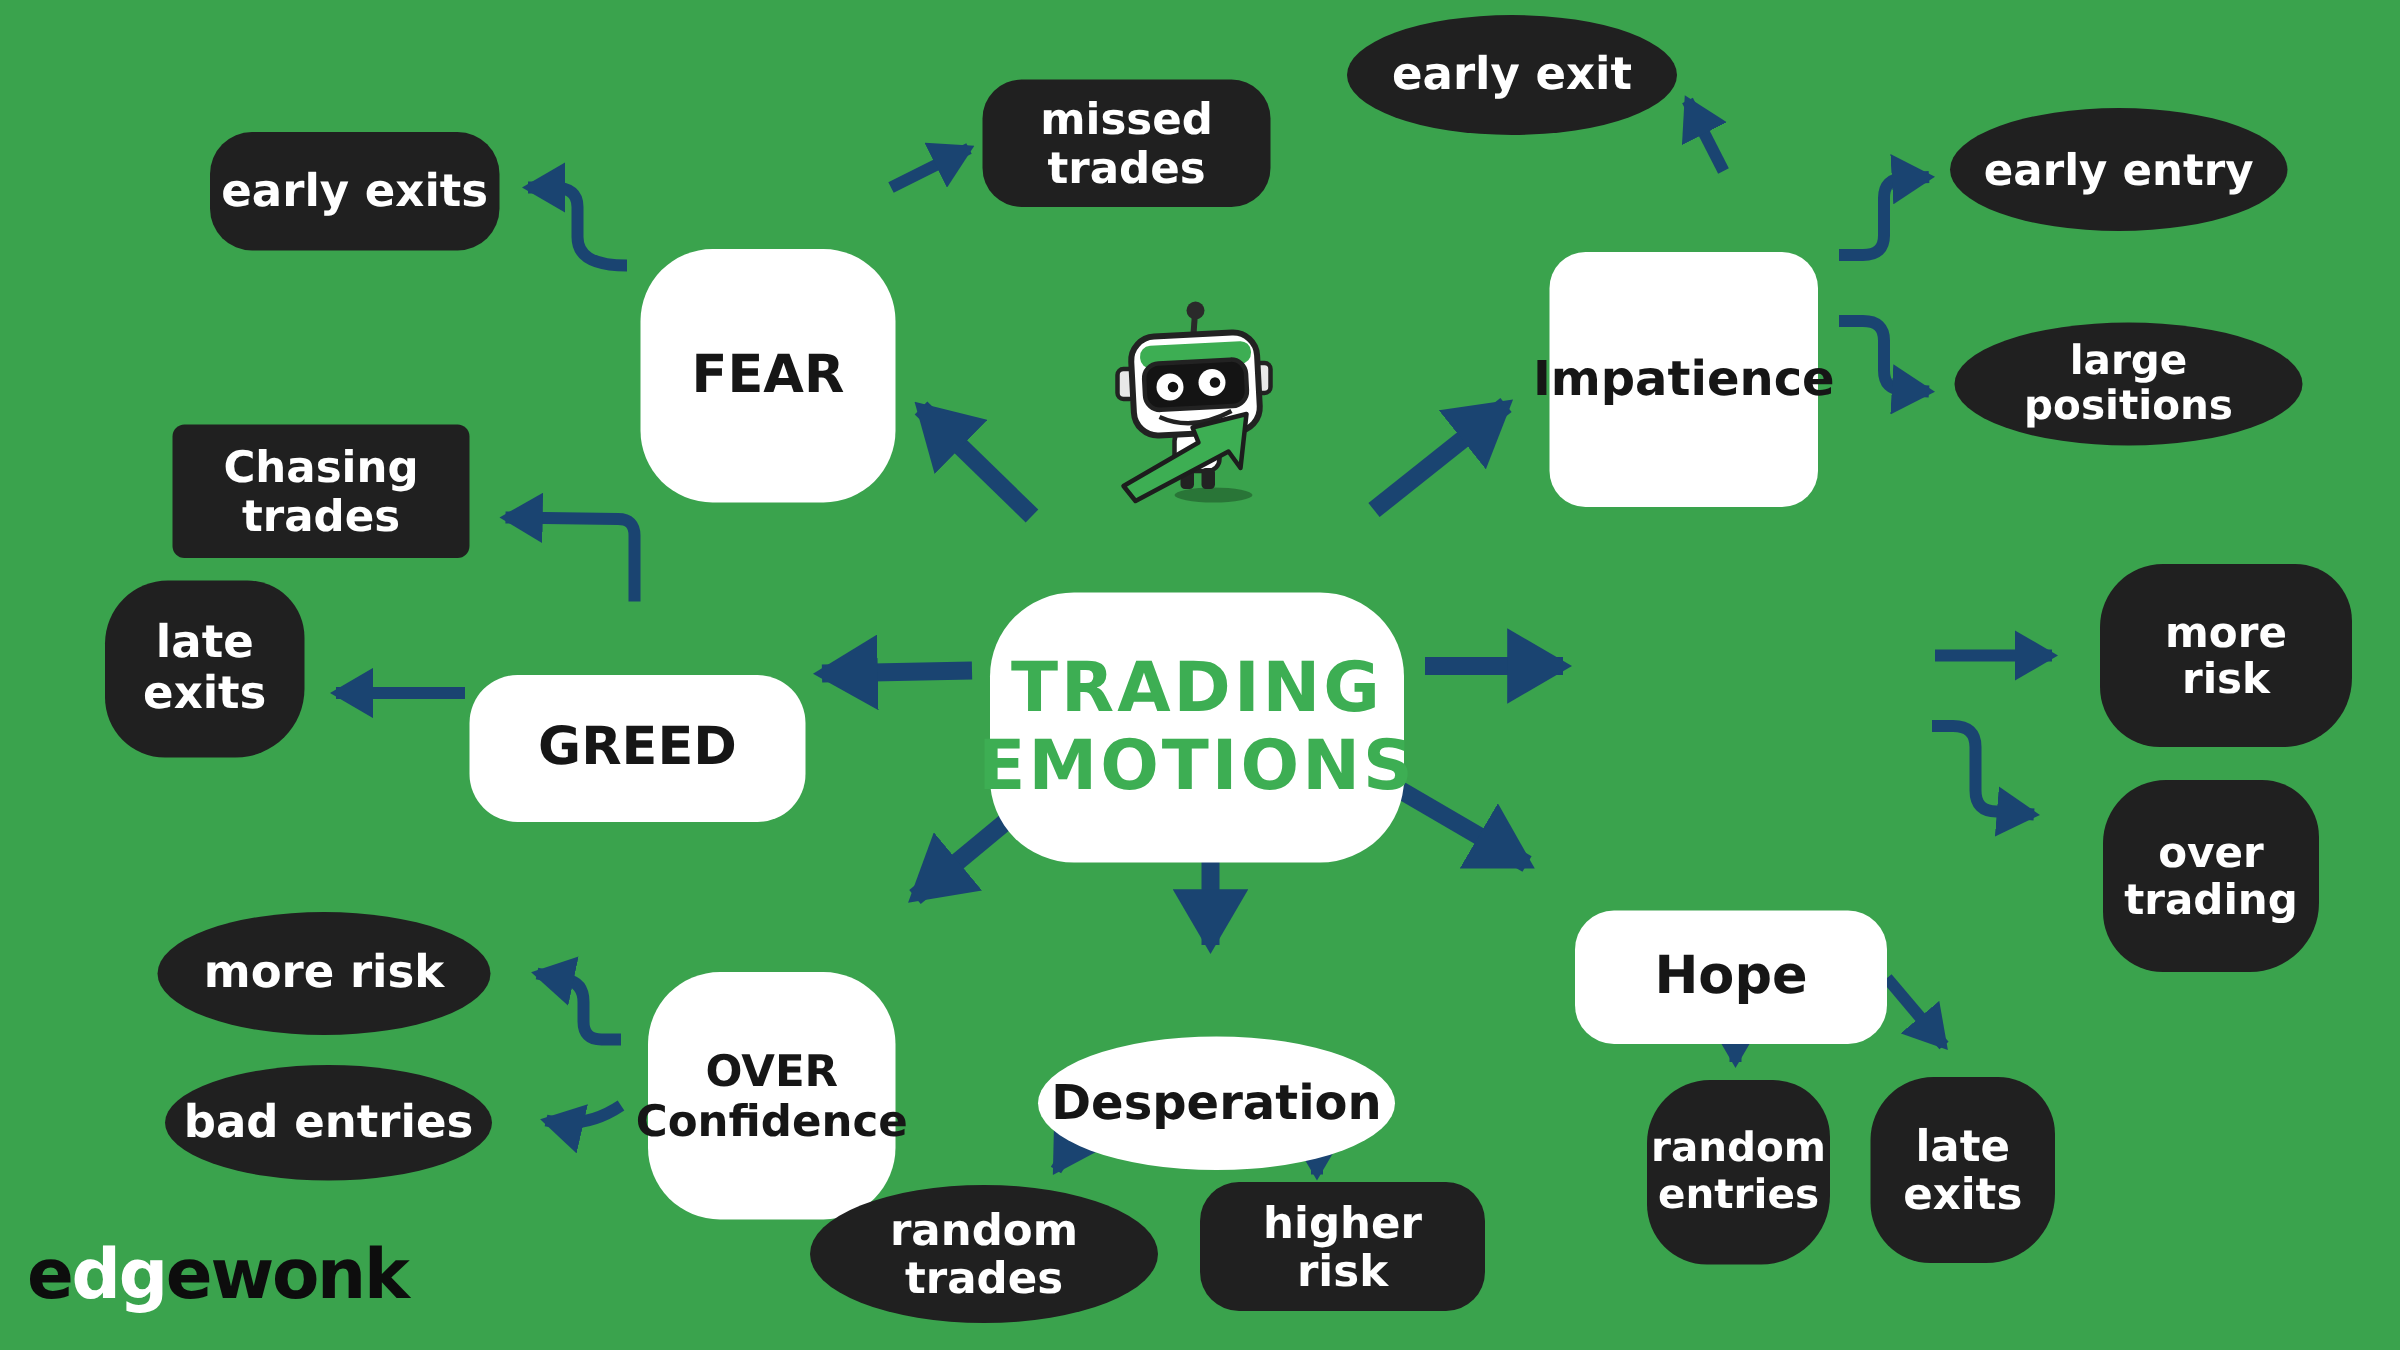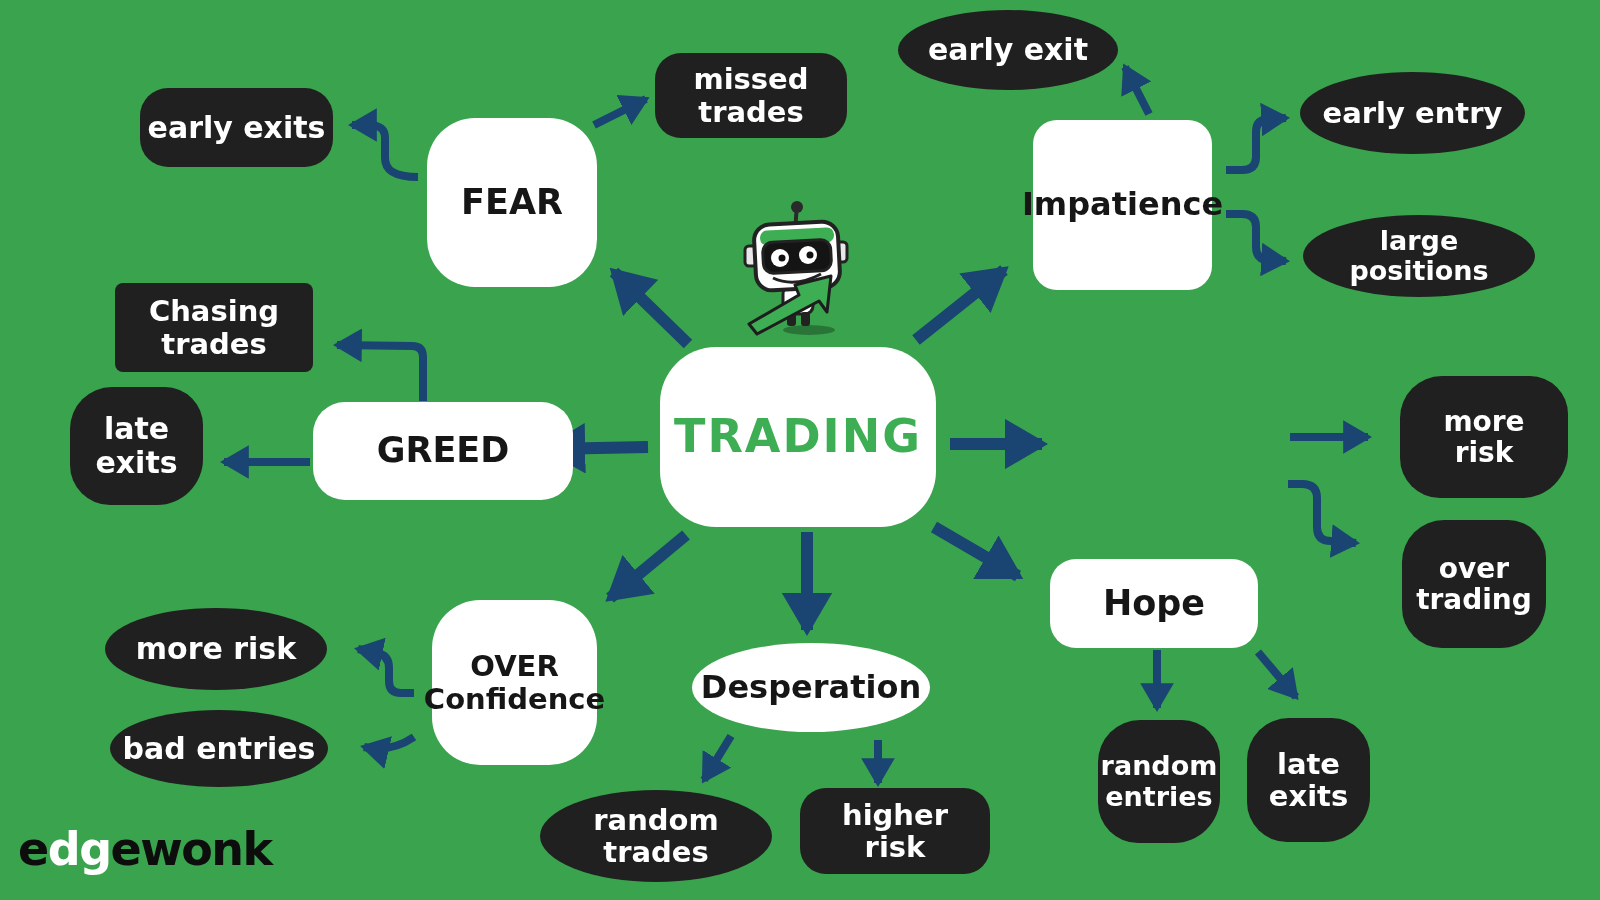--- a/index.html
+++ b/index.html
@@ -8,21 +8,21 @@
     background:var(--background,#3aa34d);
     font-family:"DejaVu Sans","Liberation Sans",sans-serif;
   }
   .layer{position:absolute; inset:0; width:1600px; height:900px;}
   .node{
     position:absolute; display:flex; align-items:center; justify-content:center;
     text-align:center; font-weight:700; line-height:1.12;
   }
   .node .lbl{white-space:pre-line; display:block;}
   .black{background:var(--node-black,#202020); color:#fff;}
-  .white{background:var(--node-white,#ffffff); color:#161616;}
+  .white{background:var(--node-white,#ffffff); color:#161616;margin-top:48px;}
   .ellipse{border-radius:50%;}
   .blob{border-radius:42px 38px 46px 40px;}
   .central{
     border-radius:56px; color:var(--title-green,#3dae53);
     font-size:46px; letter-spacing:2px; font-weight:800;
   }
   .logo{
     position:absolute; left:18px; top:822px; font-size:46px; font-weight:800;
     letter-spacing:-1.5px; color:#0d0d0d;
   }
@@ -82,30 +82,30 @@
     <rect x="28" y="45" width="68" height="31" rx="10" fill="#141414" stroke="#222" stroke-width="3" transform="rotate(-3 62 60)"></rect>
     <circle cx="45" cy="62" r="9" fill="#ffffff"></circle>
       <circle cx="47" cy="62" r="3.5" fill="#111"></circle>
     <circle cx="73" cy="59" r="9" fill="#ffffff"></circle>
       <circle cx="75" cy="59" r="3.5" fill="#111"></circle>
     <path d="M38,82 Q60,92 86,78" fill="none" stroke="#222" stroke-width="3"></path>
     <polygon points="14,128 64,99 60,89 96,80 92,116 84,105 22,138" fill="#3dae53" stroke="#1d1d1d" stroke-width="3" stroke-linejoin="round"></polygon>
   </svg>
 
   <div class="node white central" style="left:660px;top:347px;width:276px;height:180px;">
-    <span class="lbl"><span>TRADING</span><br></span>
+    <span class="lbl"><span>TRADING</span><br><span>EMOTIONS</span></span>
   </div>
 
   <div class="node white" style="left:427px;top:118px;width:170px;height:169px;border-radius:48px;font-size:35px;">
     <span class="lbl">FEAR</span>
   </div>
   <div class="node white" style="left:1033px;top:120px;width:179px;height:170px;border-radius:24px;font-size:32px;">
     <span class="lbl">Impatience</span>
   </div>
-  <div class="node white" style="left:313px;top:402px;width:260px;height:98px;border-radius:32px;font-size:35px;">
+  <div class="node white" style="left:313px;top:402px;width:224px;height:98px;border-radius:32px;font-size:35px;">
     <span class="lbl">GREED</span>
   </div>
   <div class="node white" style="left:1050px;top:559px;width:208px;height:89px;border-radius:26px;font-size:35px;">
     <span class="lbl">Hope</span>
   </div>
   <div class="node white" style="left:432px;top:600px;width:165px;height:165px;border-radius:48px;font-size:29px;">
     <span class="lbl">OVER
 Confidence</span>
   </div>
   <div class="node white ellipse" style="left:692px;top:643px;width:238px;height:89px;font-size:32px;">

